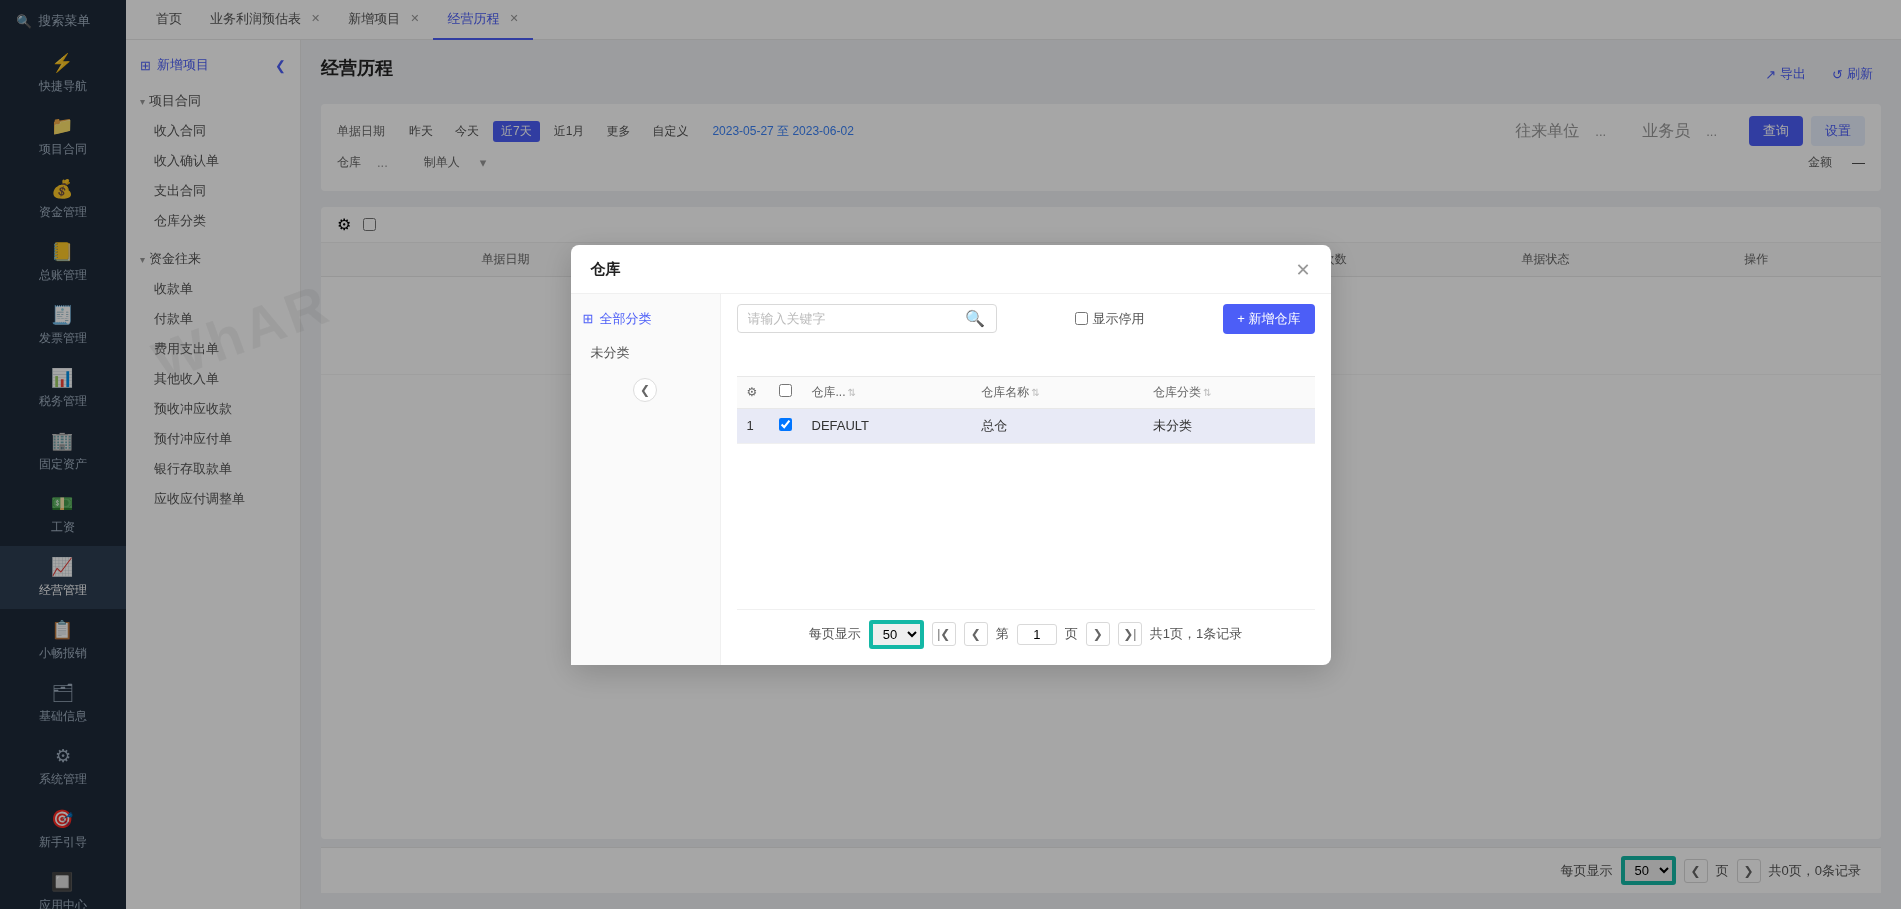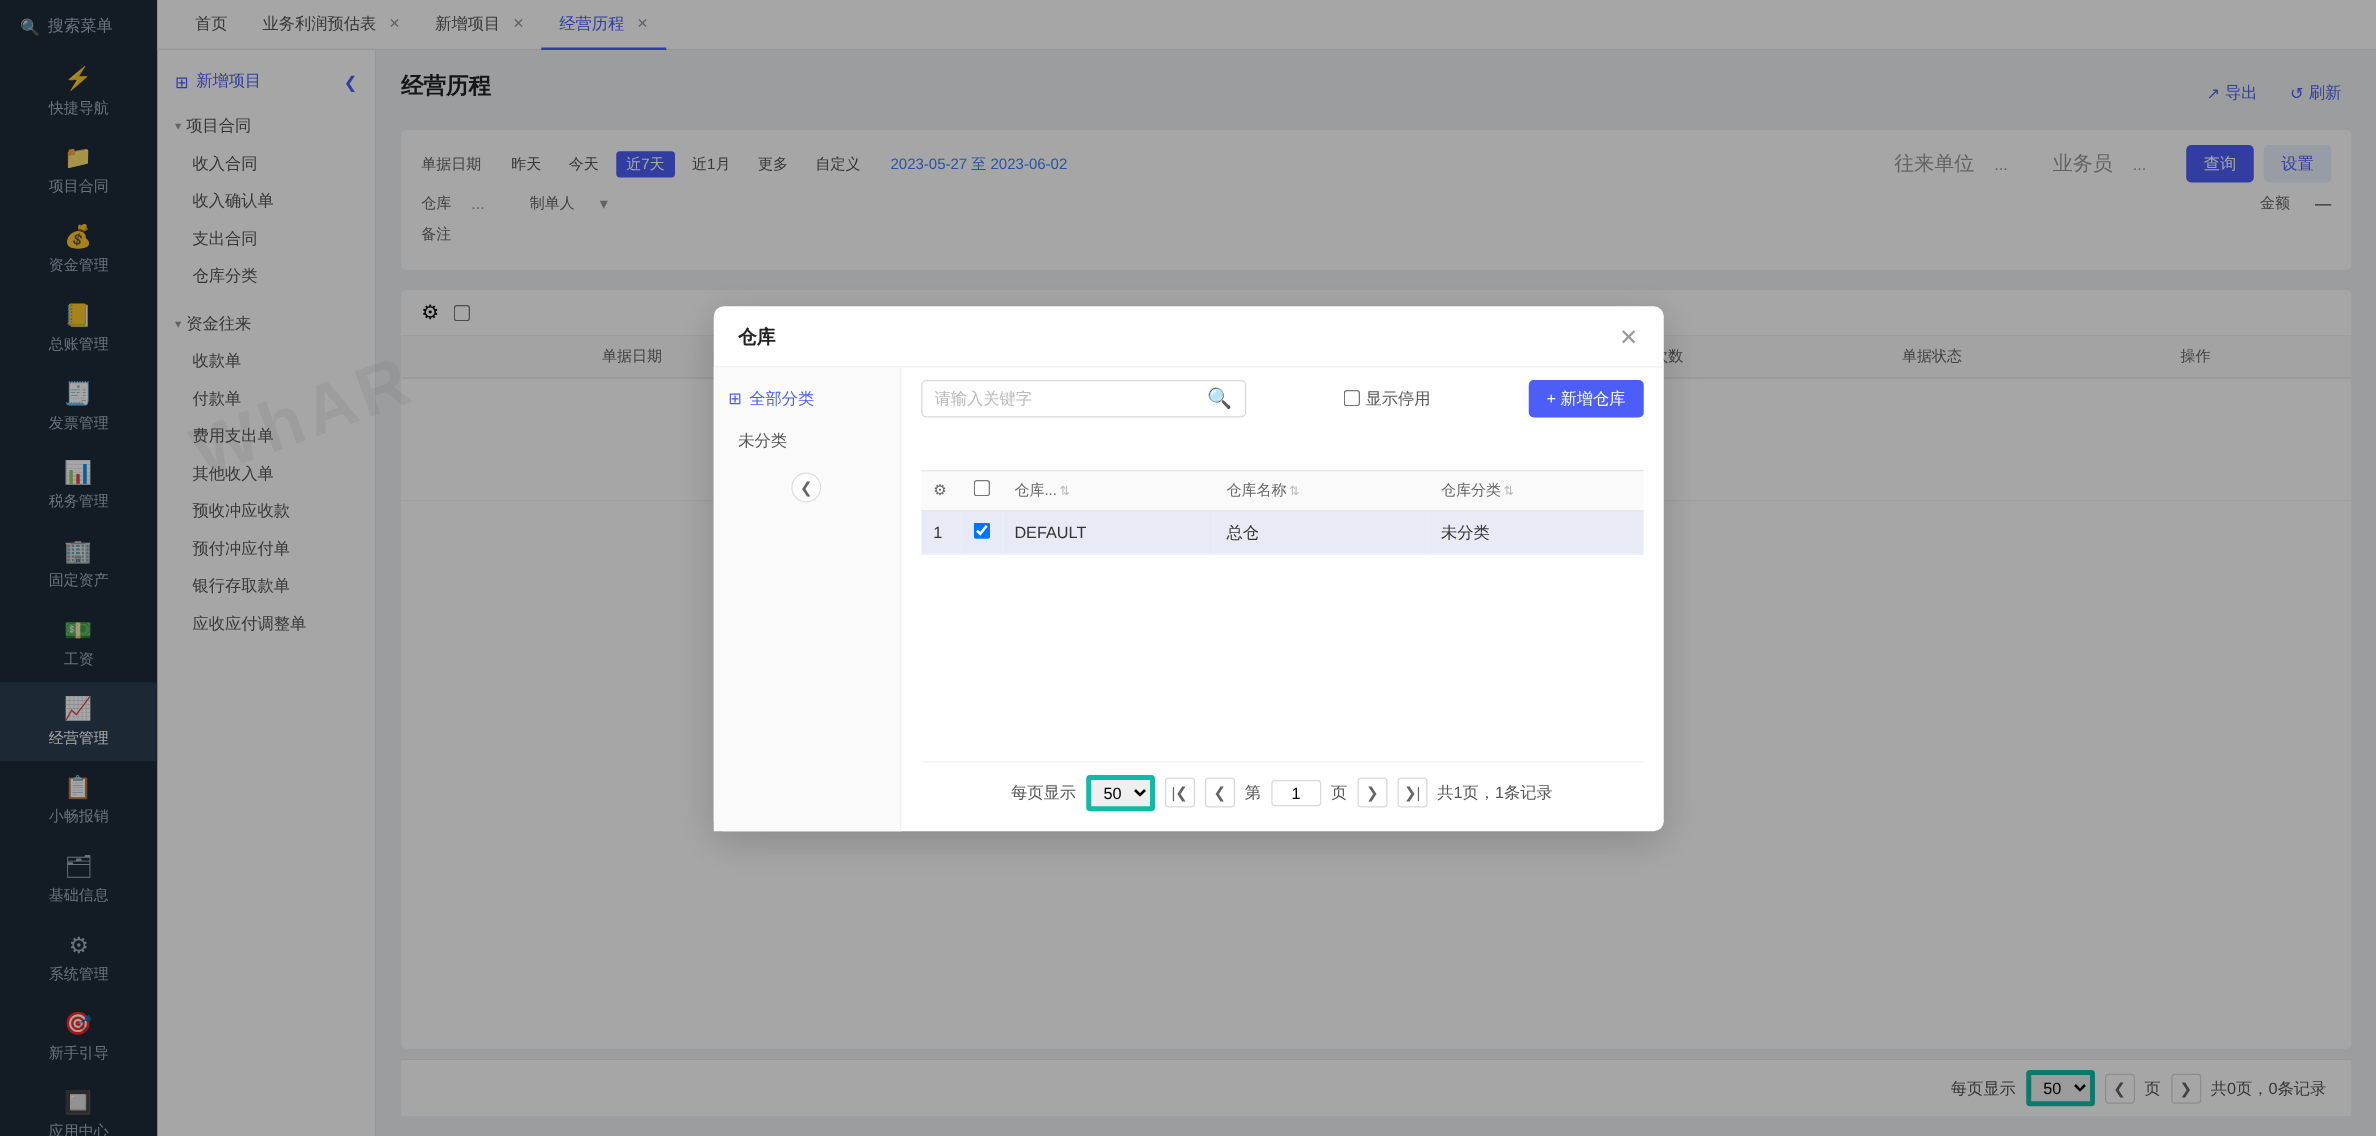--- a/index.html
+++ b/index.html
@@ -601,23 +601,20 @@
             <button class="settings-btn">设置</button>
           </div>
         </div>
         <div class="filter-row">
           <span class="filter-label">仓库</span>
           <span class="filter-dots" style="color:#999;">...</span>
           <span style="margin-left:20px;" class="filter-label">制单人</span>
           <span style="color:#999; margin-left:4px;">▾</span>
           <span style="margin-left:auto;" class="filter-label">金额</span>
           <span style="margin-left:4px;">—</span>
-        </div>
-        <div class="filter-row">
-          <span class="filter-label">备注</span>
         </div>
       </div>
 
       <div class="table-area">
         <div class="table-header">
           <span>⚙</span>
           <input type="checkbox" style="">
         </div>
         <table>
           <thead>

